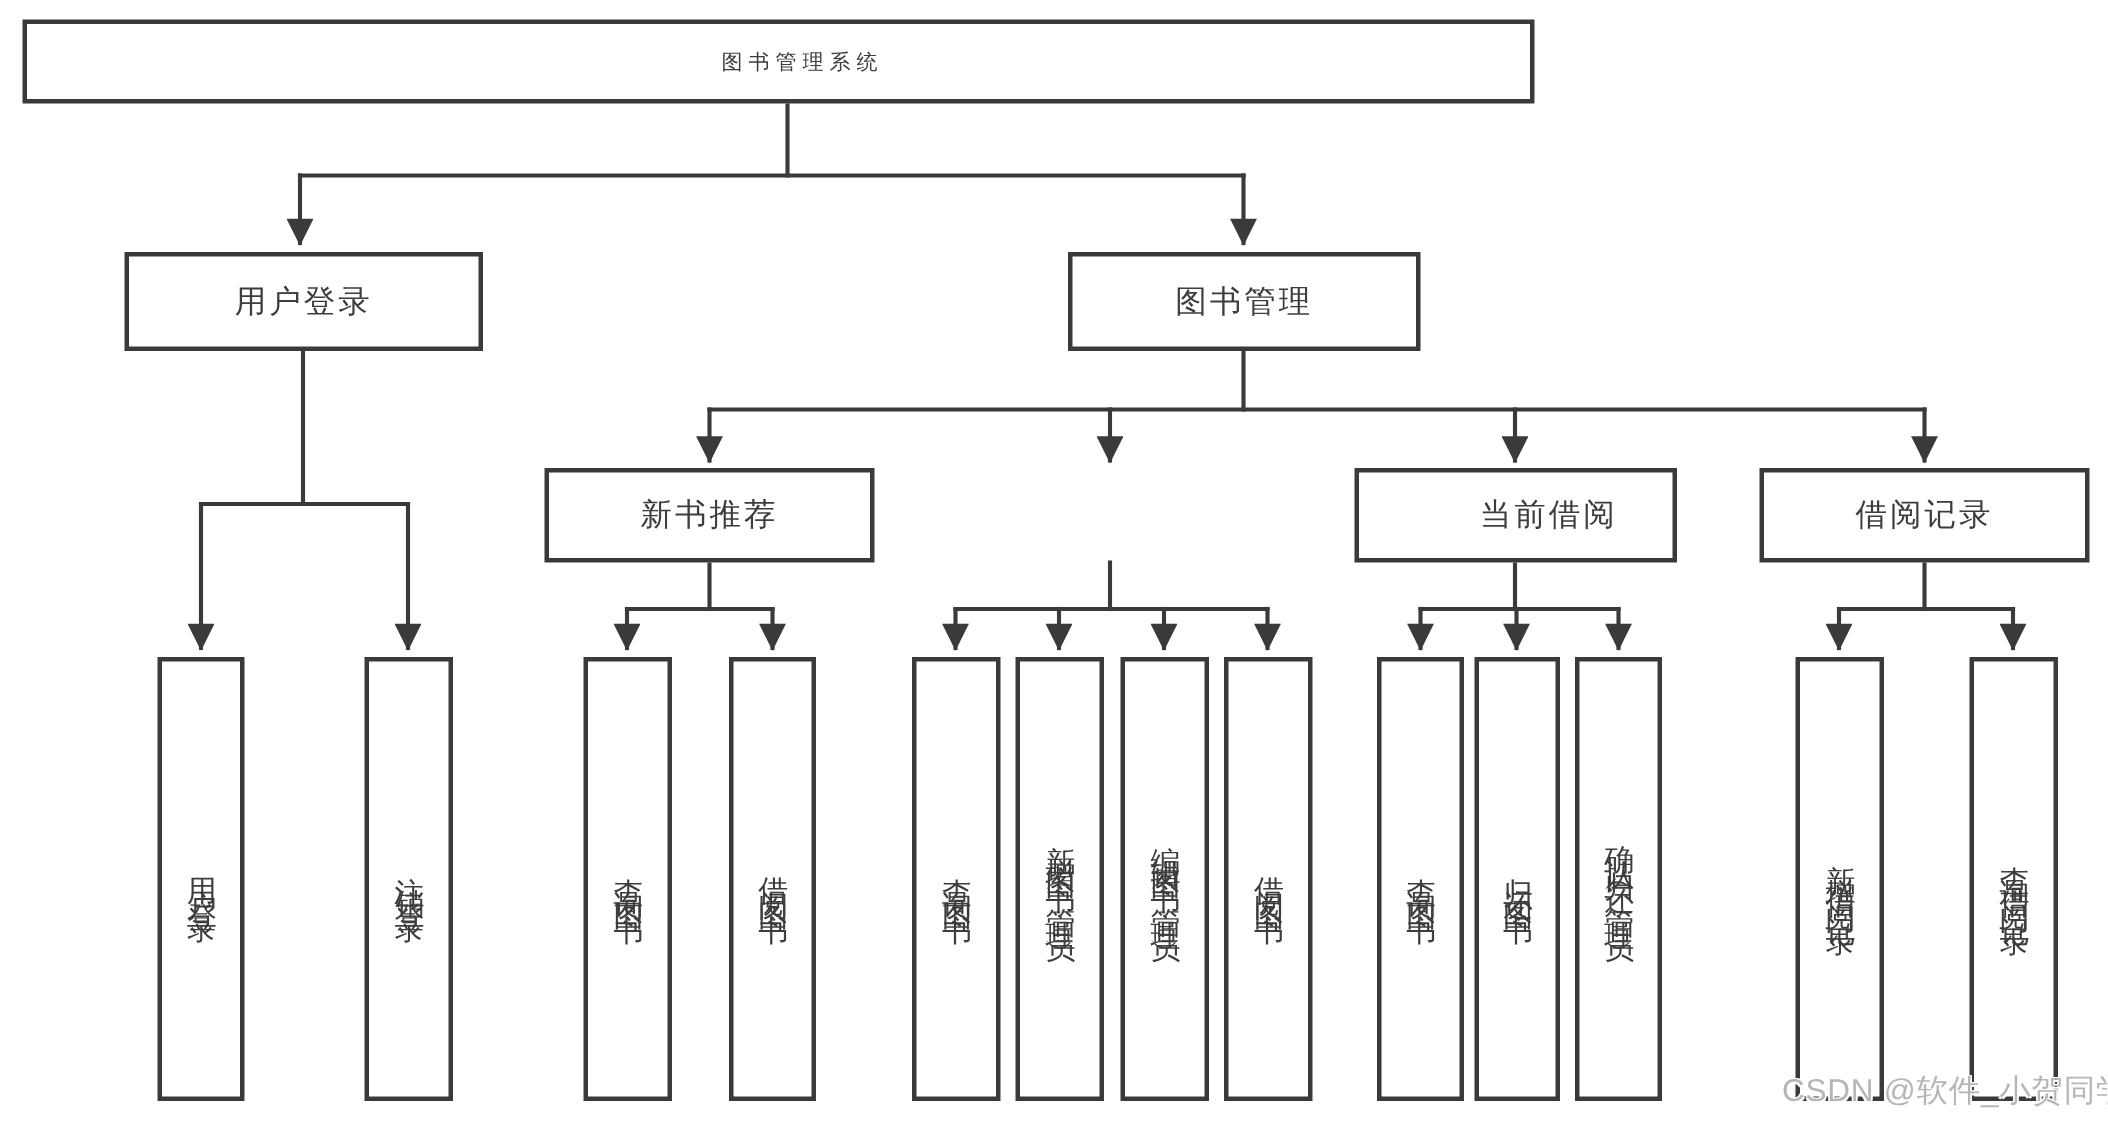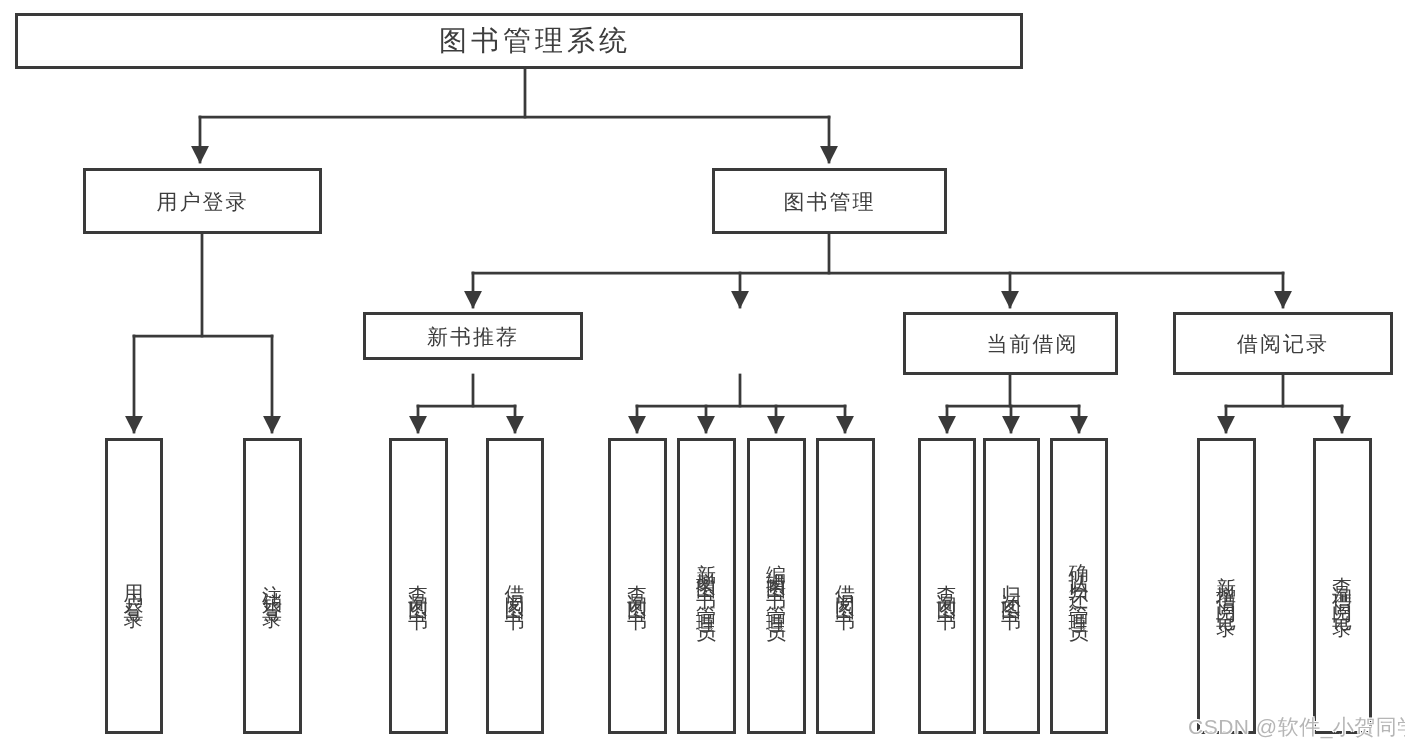--- a/index.html
+++ b/index.html
@@ -26,21 +26,21 @@
     display: flex;
     align-items: center;
     justify-content: center;
     line-height: 1;
   }
   .box.h {
     font-size: 21px;
     letter-spacing: 2px;
     white-space: nowrap;
   }
-  .box.root { font-size: 28px; letter-spacing: 4px; padding-left: 32px; }
+  .box.root { font-size: 14px; letter-spacing: 4px; padding-left: 32px; }
   .box.v {
     writing-mode: vertical-rl;
     text-orientation: mixed;
     font-size: 20px;
     letter-spacing: 0.42em;
   }
   .watermark {
     position: absolute;
     left: 1188px;
     top: 713px;
@@ -105,21 +105,21 @@
       <path d="M1226 406 V432" marker-end="url(#arrow)"></path>
       <path d="M1342 406 V432" marker-end="url(#arrow)"></path>
     </g>
   </svg>
 
   <div class="box h root" style="left:15px; top:13px; width:1008px; height:56px;">图书管理系统</div>
 
   <div class="box h" style="left:83px; top:168px; width:239px; height:66px;">用户登录</div>
   <div class="box h" style="left:712px; top:168px; width:235px; height:66px;">图书管理</div>
 
-  <div class="box h" style="left:363px; top:312px; width:220px; height:48px;">新书推荐</div>
+  <div class="box h" style="left:363px; top:312px; width:220px; height:63px;">新书推荐</div>
   <div class="box h" style="left:903px; top:312px; width:215px; height:63px;padding-left:44px;">当前借阅</div>
   <div class="box h" style="left:1173px; top:312px; width:220px; height:63px;">借阅记录</div>
 
   <div class="box v" style="left:105px; top:438px; width:58px; height:296px;">用户登录</div>
   <div class="box v" style="left:243px; top:438px; width:59px; height:296px;">注销登录</div>
 
   <div class="box v" style="left:389px; top:438px; width:59px; height:296px;">查询图书</div>
   <div class="box v" style="left:486px; top:438px; width:58px; height:296px;">借阅图书</div>
 
   <div class="box v" style="left:608px; top:438px; width:59px; height:296px;">查询图书</div>

